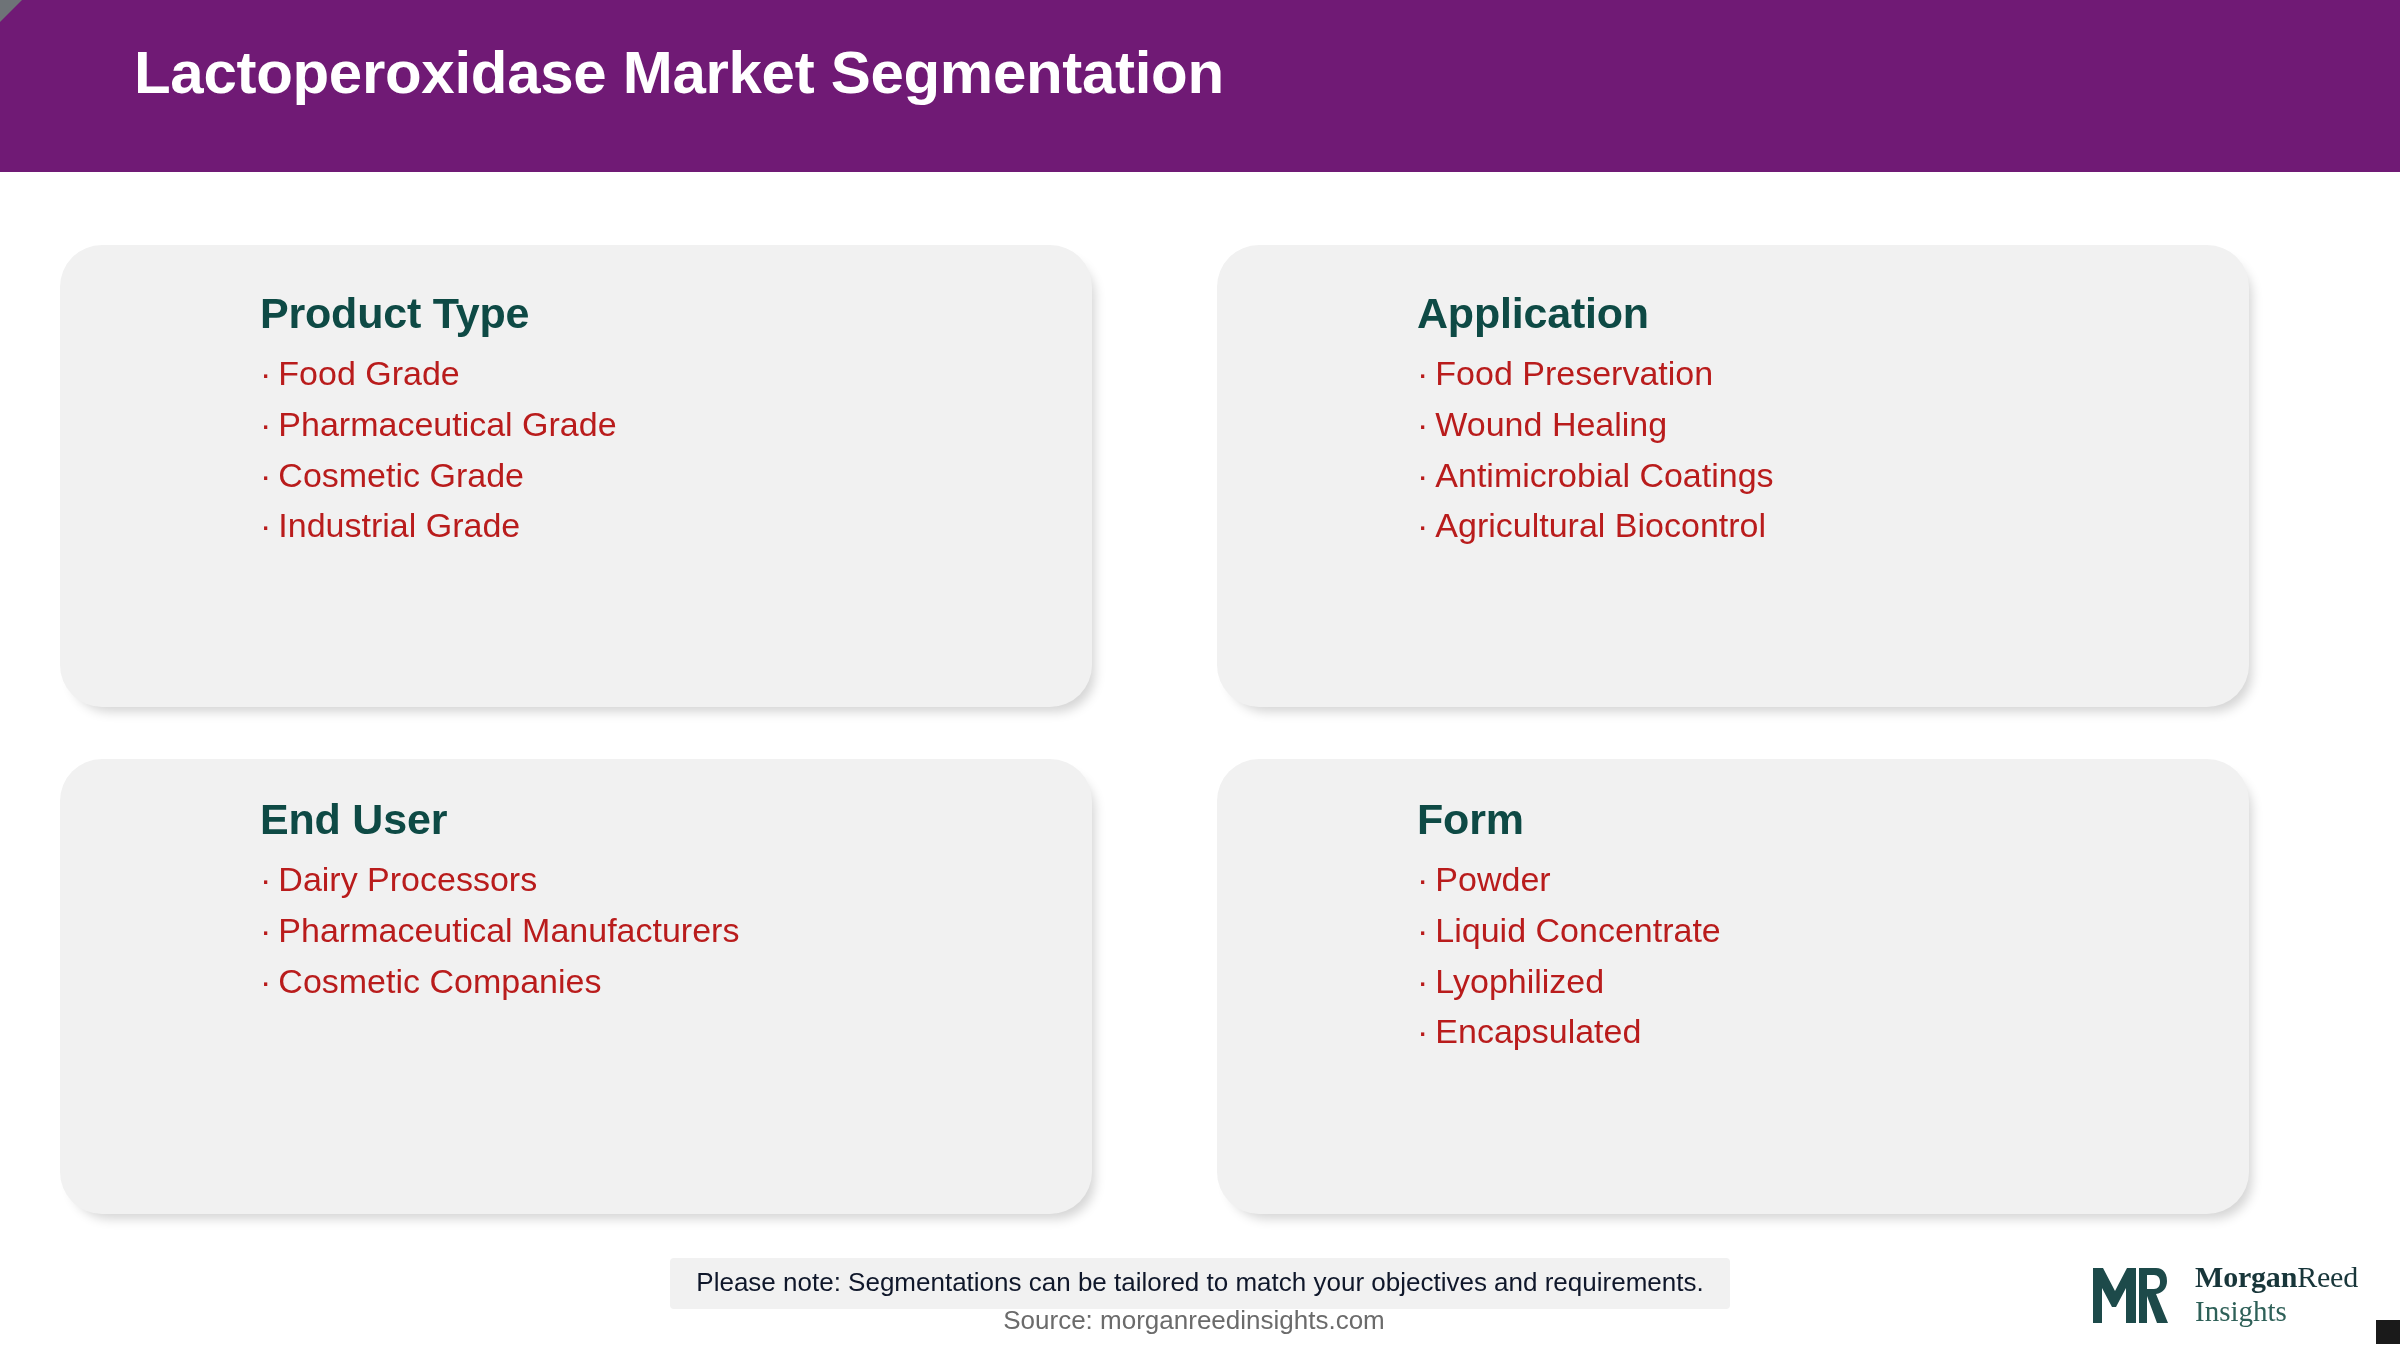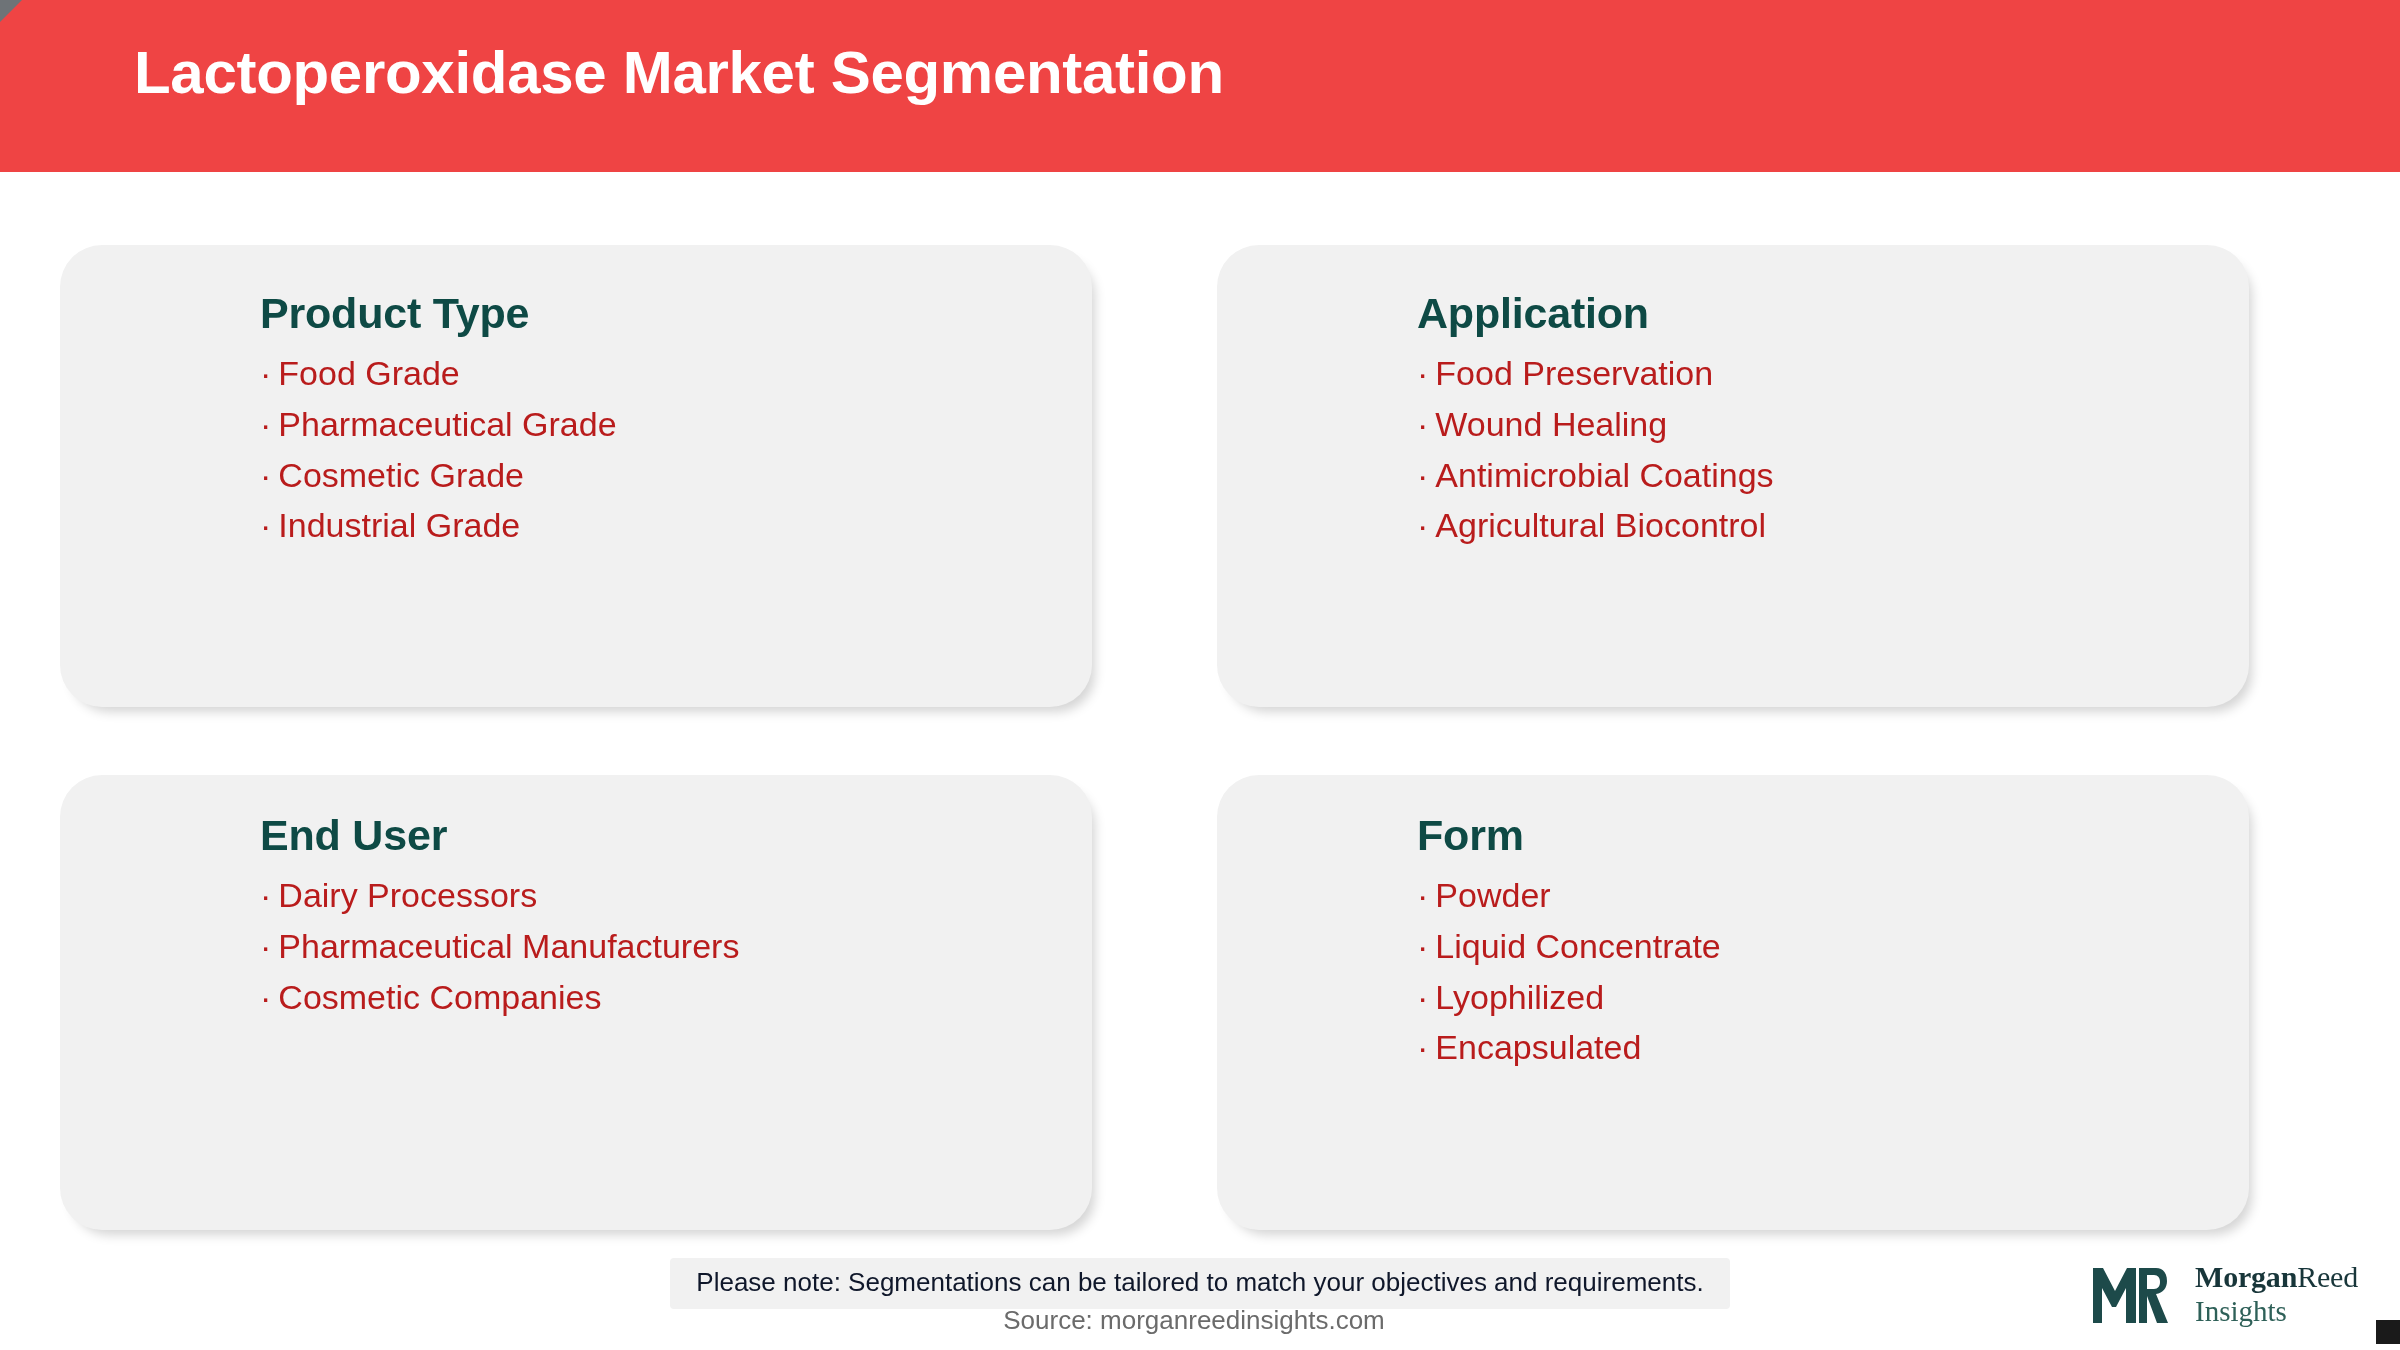--- a/index.html
+++ b/index.html
@@ -37,21 +37,21 @@
     z-index: 40;
   }
 
   
   .header {
     position: absolute;
     top: 0;
     left: 0;
     width: 2400px;
     height: 172px;
-    background: #ef4444;
+    background: #701a75;
     box-sizing: border-box;
   }
   .header-title {
     position: absolute;
     left: 134px;
     top: 40px;
     font-size: 60px;
     font-weight: bold;
     color: #ffffff;
     letter-spacing: -0.3px;
@@ -62,21 +62,21 @@
   
   .cards {
     position: absolute;
     top: 245px;
     left: 60px;
     width: 2190px;
   }
   .card-row {
     display: flex;
     gap: 125px;
-    margin-bottom: 68px;
+    margin-bottom: 52px;
   }
   .card {
     position: relative;
     width: 1032px;
     background: #F1F1F1;
     border-radius: 42px;
     box-shadow: 7px 9px 11px -4px rgba(0,0,0,0.17);
     box-sizing: border-box;
   }
   .card.top { height: 462px; }

